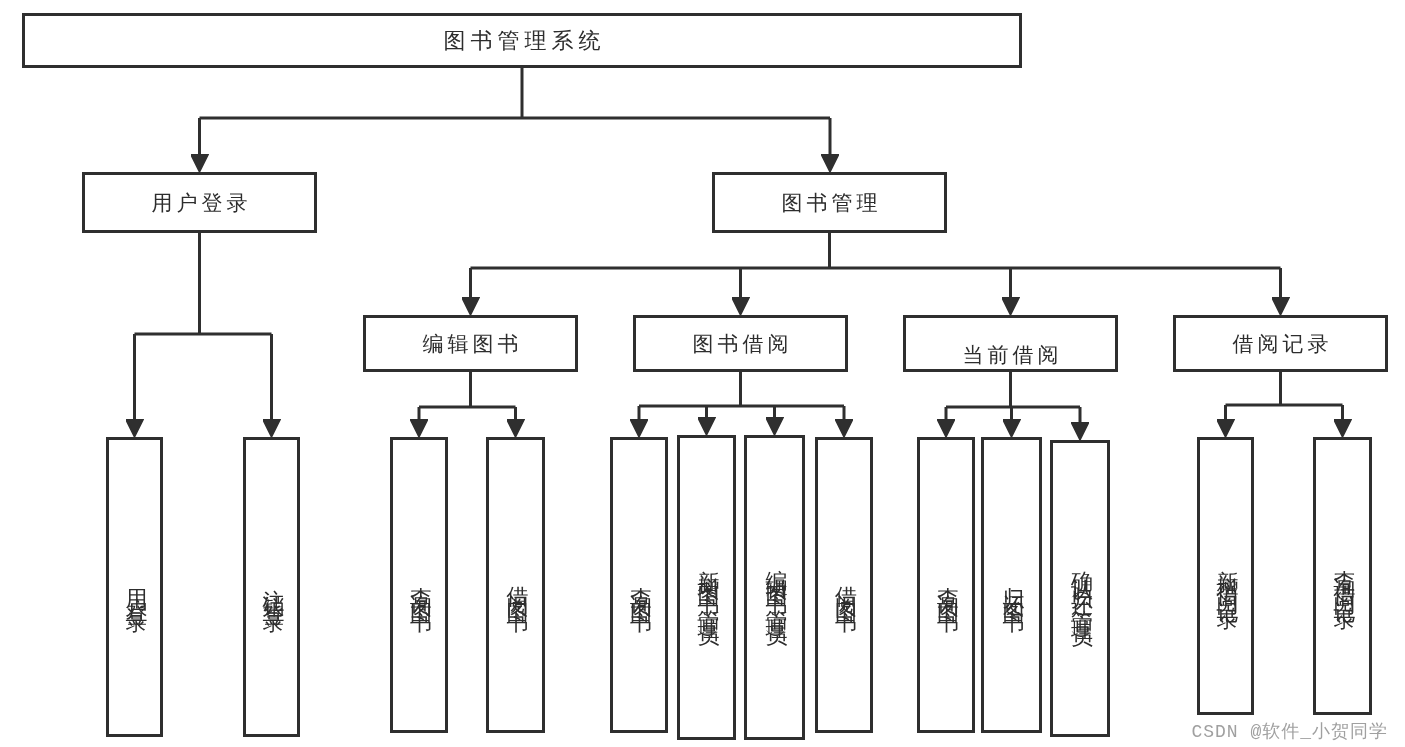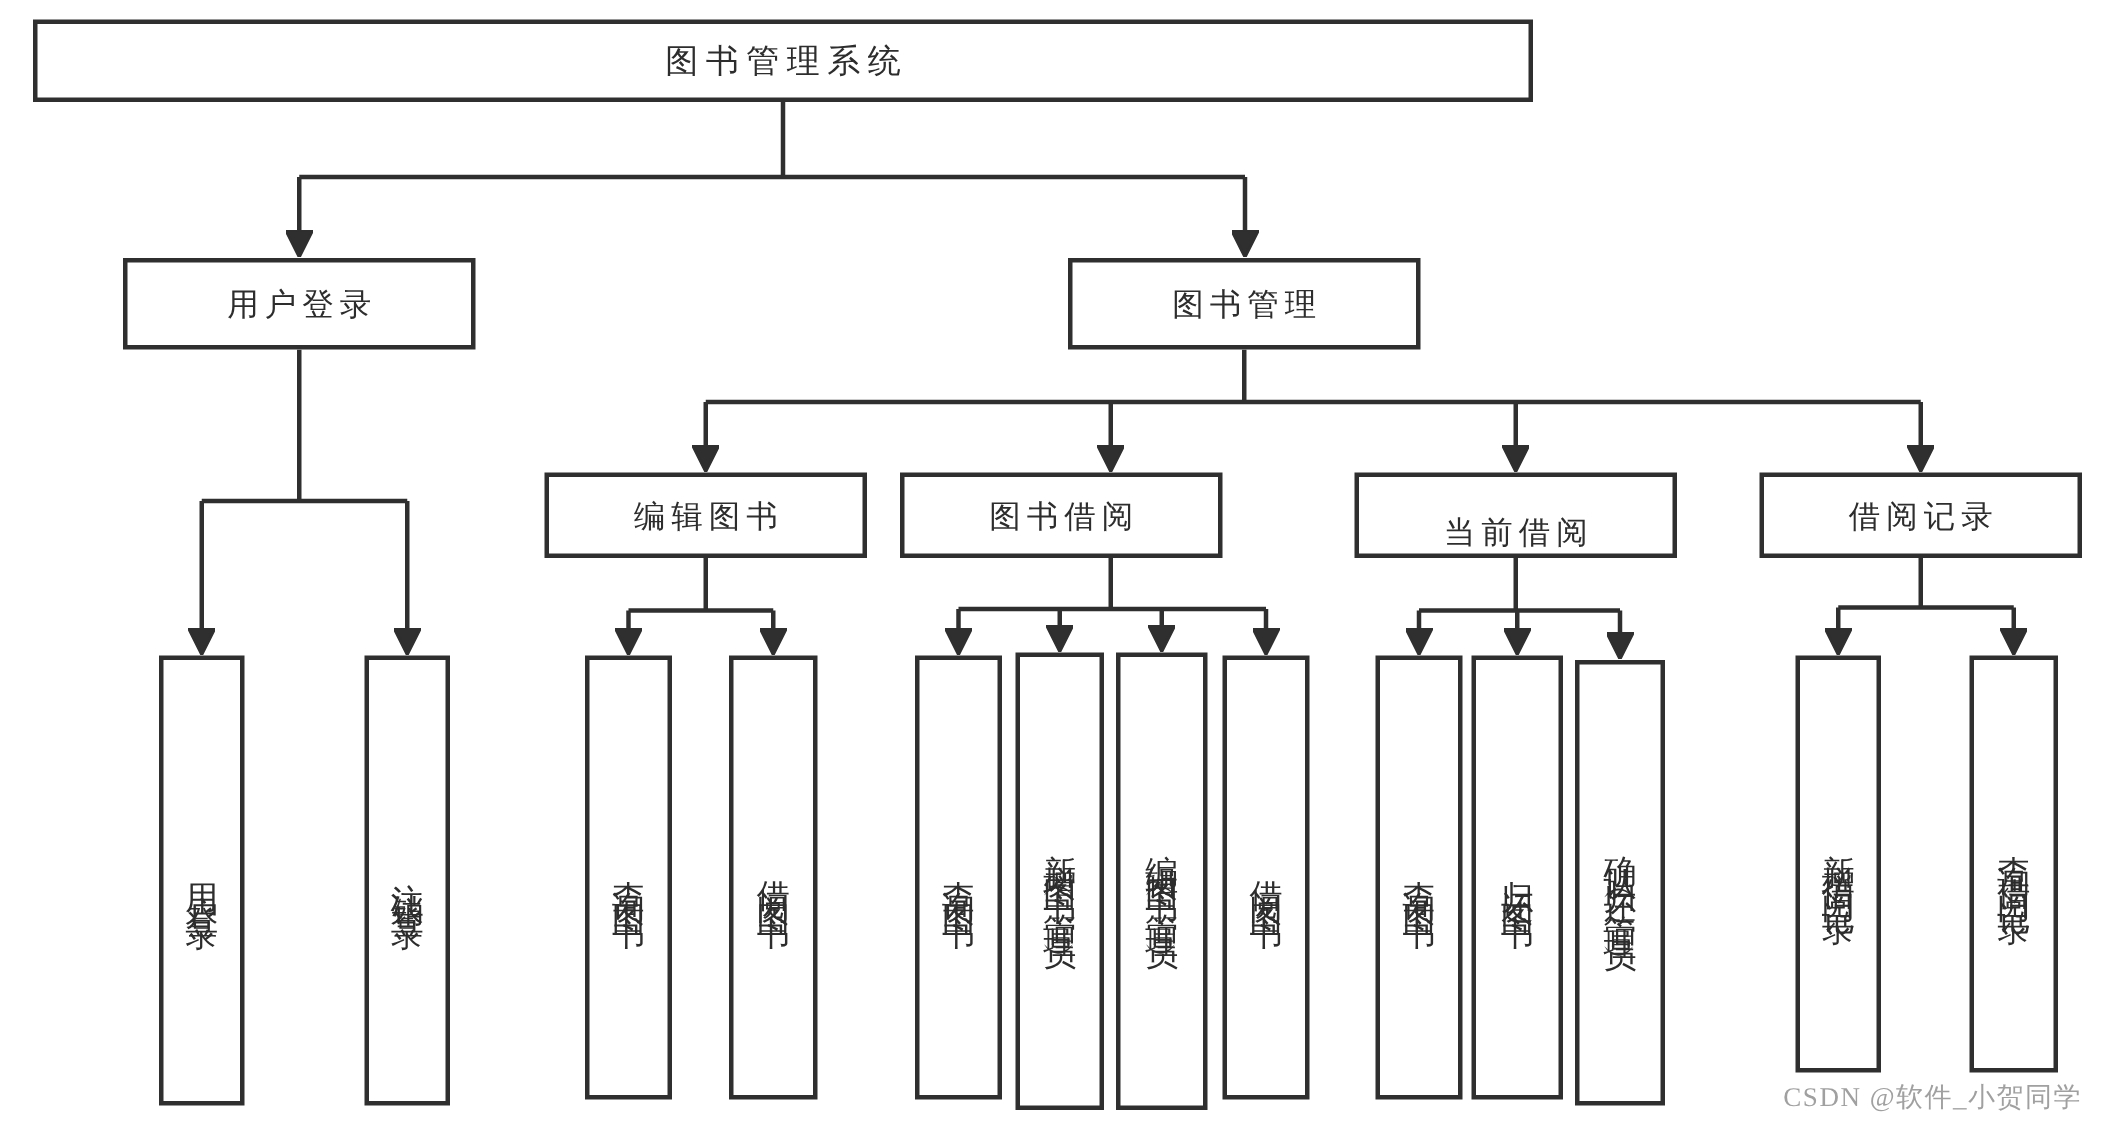--- a/index.html
+++ b/index.html
@@ -9,21 +9,21 @@
     --text:#2d2d2d;
     --watermark:#9b9b9b;
     --bg:#ffffff;
   }
   html,body{margin:0;padding:0;background:var(--bg);}
   .canvas{
     position:relative;
     width:1394px;height:747px;
     background:var(--bg);
     overflow:hidden;
-    font-family:Liberation Serif, serif;
+    font-family:Liberation Mono, monospace;
     color:var(--text);
   }
   .connector-layer{position:absolute;left:0;top:0;z-index:0;}
   .connector-layer *{stroke:var(--line);}
   .node{
     position:absolute;
     box-sizing:border-box;
     background:var(--box-fill);
     border:3px solid var(--box-border);
     display:flex;align-items:center;justify-content:center;
@@ -128,21 +128,21 @@
   <div class="node hbox" style="left:82px;top:172px;width:235px;height:61px;">
     <span class="label">用户登录</span>
   </div>
   <div class="node hbox" style="left:712px;top:172px;width:235px;height:61px;">
     <span class="label">图书管理</span>
   </div>
 
   <div class="node hbox" style="left:363px;top:315px;width:215px;height:57px;">
     <span class="label">编辑图书</span>
   </div>
-  <div class="node hbox" style="left:600px;top:315px;width:215px;height:57px;">
+  <div class="node hbox" style="left:633px;top:315px;width:215px;height:57px;">
     <span class="label">图书借阅</span>
   </div>
   <div class="node hbox" style="left:903px;top:315px;width:215px;height:57px;align-items:flex-end;">
     <span class="label">当前借阅</span>
   </div>
   <div class="node hbox" style="left:1173px;top:315px;width:215px;height:57px;">
     <span class="label">借阅记录</span>
   </div>
 
   <div class="node vbox" style="left:106px;top:437px;width:57px;height:300px;">

